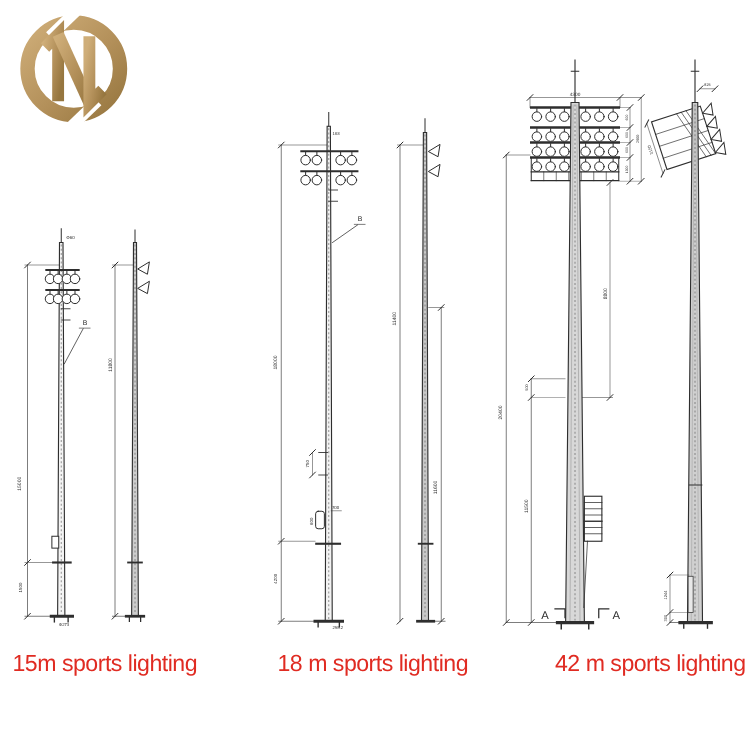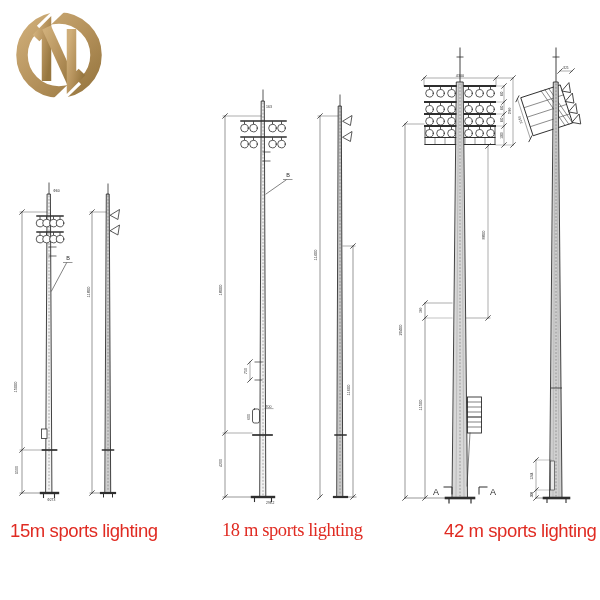--- a/index.html
+++ b/index.html
@@ -2,21 +2,21 @@
 <html style="--red: #e02b22; --line: #2e2e2e; --gold: #b3905a; --gold-light: #cfae79; --gold-dark: #96763f;"><head>
 <meta charset="utf-8">
 <style>
   :root { --red:#e02b22; --line:#2e2e2e; --gold:#b3905a; --gold-light:#cfae79; --gold-dark:#96763f; }
   html,body { margin:0; padding:0; }
   body { width:600px; height:600px; background:#ffffff; font-family:"Liberation Sans", sans-serif; overflow:hidden; }
   #stage { position:relative; width:600px; height:600px; background:#ffffff; }
   #logo { position:absolute; left:12px; top:8px; }
   #sheet { position:absolute; left:0; top:0; }
   .caption { position:absolute; top:520px; color:var(--red); font-size:18.5px; letter-spacing:-0.4px; white-space:nowrap; }
-  #cap15 { left:10px; } #cap18 { left:222px;font-family:Liberation Serif, serif; } #cap24 { left:444px; }
+  #cap15 { left:10px; } #cap18 { left:222px; } #cap24 { left:444px; }
   text { font-family:"Liberation Sans", sans-serif; fill:var(--line); stroke:none; }
 </style>
 </head>
 <body>
 
 <div id="stage">
 
   <svg id="logo" width="94" height="94" viewBox="0 0 94 94">
     <defs>
       <linearGradient id="goldgrad" x1="0" y1="0" x2="1" y2="1">

